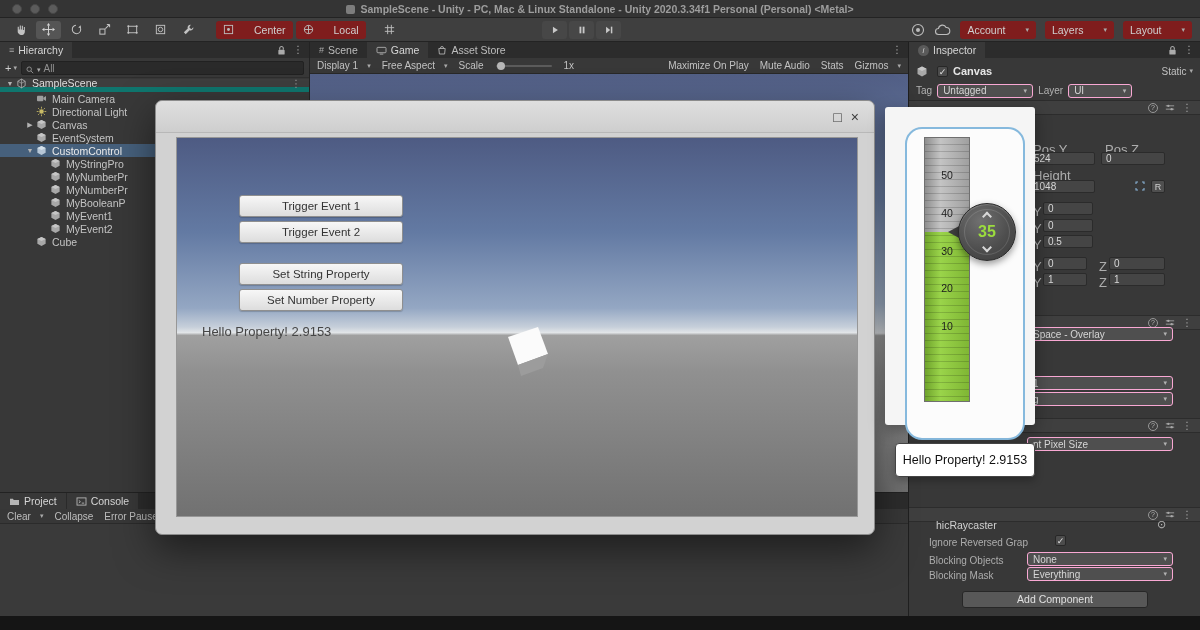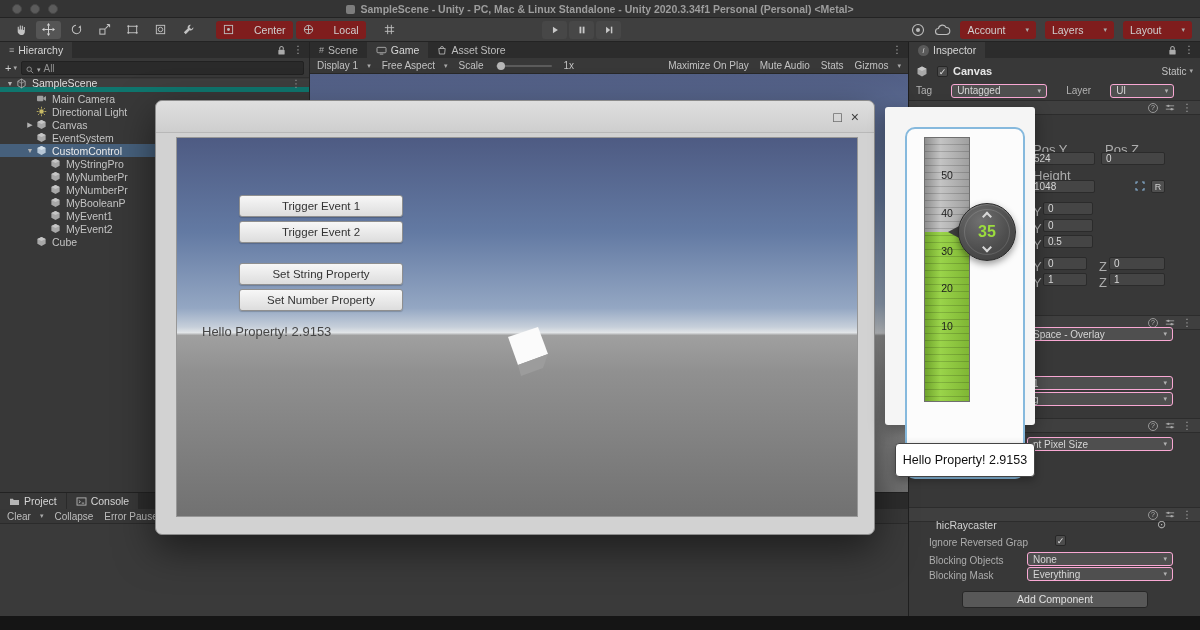--- a/index.html
+++ b/index.html
@@ -54,21 +54,21 @@
   .scale-track{width:56px;height:2px;background:#5b5b5b;border-radius:1px;position:relative;margin:0 3px}
   .scale-knob{position:absolute;left:1px;top:-3px;width:8px;height:8px;border-radius:50%;background:#b7b7b7}
   .viewport{position:absolute;left:0;top:32px;right:0;bottom:0;background:linear-gradient(180deg,#525f86 0%,#6d82a8 30%,#a3b4cb 55%,#ccd4dd 60%,#e0e3e6 62%,#9e9e9e 62.6%,#8d8d8d 72%,#6e6e6e 100%)}
 
   
   .insp{position:absolute;left:908px;top:42px;width:292px;height:588px;background:#383838;border-left:1px solid #1f1f1f;font-size:10.5px;color:#c4c4c4}
   .insp-head{height:22px;display:flex;align-items:center;gap:5px;padding:0 7px;margin-top:2px}
   .cb{width:11px;height:11px;background:#4c4c4c;border:1px solid #272727;border-radius:2px;color:#e2e2e2;font-size:9px;line-height:10px;text-align:center;flex:0 0 11px}
   .objname{font-weight:bold;color:#e6e6e6;font-size:11px}
   .static-dd{margin-left:auto;display:flex;align-items:center;gap:3px;color:#c0c0c0;font-size:10px}
-  .insp-tagrow{display:flex;align-items:center;gap:19px;padding:0 7px;height:17px}
+  .insp-tagrow{display:flex;align-items:center;gap:5px;padding:0 7px;height:17px}
   .lbl{color:#b2b2b2;font-size:10px}
   .dd{height:14px;background:#4f4f4f;border:1px solid #f9a8d4;border-radius:3px;display:flex;align-items:center;padding:0 5px;font-size:10px;color:#d6d6d6;overflow:hidden;white-space:nowrap}
   .dd i{margin-left:auto;font-style:normal;font-size:7px;color:#b2b2b2;padding-left:4px}
   .dd.abs{position:absolute}
   .w96{width:96px}.w64{width:64px}
   .comp-header{position:absolute;left:0;right:0;height:15px;background:#3f3f3f;border-top:1px solid #2c2c2c;border-bottom:1px solid #2c2c2c;display:flex;align-items:center;justify-content:flex-end;gap:7px;padding-right:8px}
   .qicon{width:10px;height:10px;border:1px solid #979797;border-radius:50%;color:#b5b5b5;font-size:7px;line-height:8px;text-align:center}
   .flabel{position:absolute;font-size:13px;color:#adadad;white-space:nowrap}
   .nfield{position:absolute;height:13px;background:#454545;border:1px solid #2b2b2b;border-radius:2px;font-size:10px;color:#d8d8d8;padding:0 4px;line-height:11px;white-space:nowrap}
   .rowtext{position:absolute;font-size:10.5px;color:#d0d0d0;white-space:nowrap}
@@ -85,21 +85,21 @@
   
   .fwin{position:absolute;left:155px;top:100px;width:720px;height:435px;background:#d2d2d2;border:1px solid #8c8c8c;border-radius:7px;box-shadow:0 14px 38px rgba(0,0,0,.5);z-index:50}
   .fwin-titlebar{height:32px;display:flex;align-items:center;justify-content:flex-end;gap:9px;padding-right:15px;background:linear-gradient(#dfdfdf,#cecece);border-bottom:1px solid #b8b8b8;border-radius:7px 7px 0 0}
   .wbtn{color:#3c3c3c;font-size:14px;line-height:1}
   .grender{position:absolute;left:20px;top:36px;width:682px;height:380px;border:1px solid #979797;overflow:hidden;background:linear-gradient(180deg,#4e5b83 0%,#637aa3 25%,#94a7c3 45%,#c6cfda 50%,#e2e5e8 51.5%,#a0a0a0 52.2%,#909090 62%,#717171 100%)}
   .ubtn{position:absolute;left:62px;width:164px;height:22px;background:linear-gradient(#f7f7f7,#dddddd);border:1px solid #8f8f8f;border-radius:3px;font-size:11.5px;color:#333;text-align:center;line-height:20px;box-shadow:0 1px 1px rgba(0,0,0,.18)}
   .hello-ingame{position:absolute;left:25px;top:186px;font-size:13px;color:#454545}
 
   
   .sidepanel{position:absolute;left:885px;top:107px;width:150px;height:318px;background:#f5f5f5;border-radius:3px;box-shadow:0 5px 16px rgba(0,0,0,.35);z-index:55}
-  .sliderbox{position:absolute;left:20px;top:20px;width:120px;height:352px;border:2px solid #86b9dd;border-radius:10px;background:#fcfcfc}
+  .sliderbox{position:absolute;left:20px;top:20px;width:120px;height:313px;border:2px solid #86b9dd;border-radius:17px;background:#fcfcfc}
   .track{position:absolute;left:17px;top:8px;width:46px;height:265px;border:1px solid #6f6f6f;background:linear-gradient(90deg,#8e8e8e,#c4c4c4 35%,#9f9f9f)}
   .fill{position:absolute;left:0;right:0;top:94px;bottom:0;background:linear-gradient(90deg,#6fa32c,#9ad44a 35%,#7fb634)}
   .ticks{position:absolute;inset:0;background:repeating-linear-gradient(180deg,transparent 0 6px,rgba(0,0,0,.16) 6px 7px)}
   .ticknum{position:absolute;width:100%;text-align:center;font-size:10.5px;color:#1d1d1d}
   .vpointer{position:absolute;left:41px;top:96px;width:0;height:0;border-top:7px solid transparent;border-bottom:7px solid transparent;border-right:13px solid #3d3d3d}
   .knob{position:absolute;left:51px;top:74px;width:58px;height:58px;border-radius:50%;background:radial-gradient(circle at 38% 30%,#707070,#4e4e4e 55%,#3a3a3a);border:1px solid #2a2a2a;box-shadow:0 3px 7px rgba(0,0,0,.4),inset 0 1px 1px rgba(255,255,255,.22)}
   .knob::after{content:"";position:absolute;inset:5px;border-radius:50%;border:1px solid rgba(255,255,255,.14)}
   .knob-val{position:absolute;left:0;right:0;top:19px;text-align:center;font-size:16px;font-weight:bold;color:#9bdb3e}
   .chev{position:absolute;left:50%;width:7px;height:7px;border-left:2px solid #d8d8d8;border-top:2px solid #d8d8d8}
   .chev.up{top:9px;transform:translateX(-50%) rotate(45deg)}

